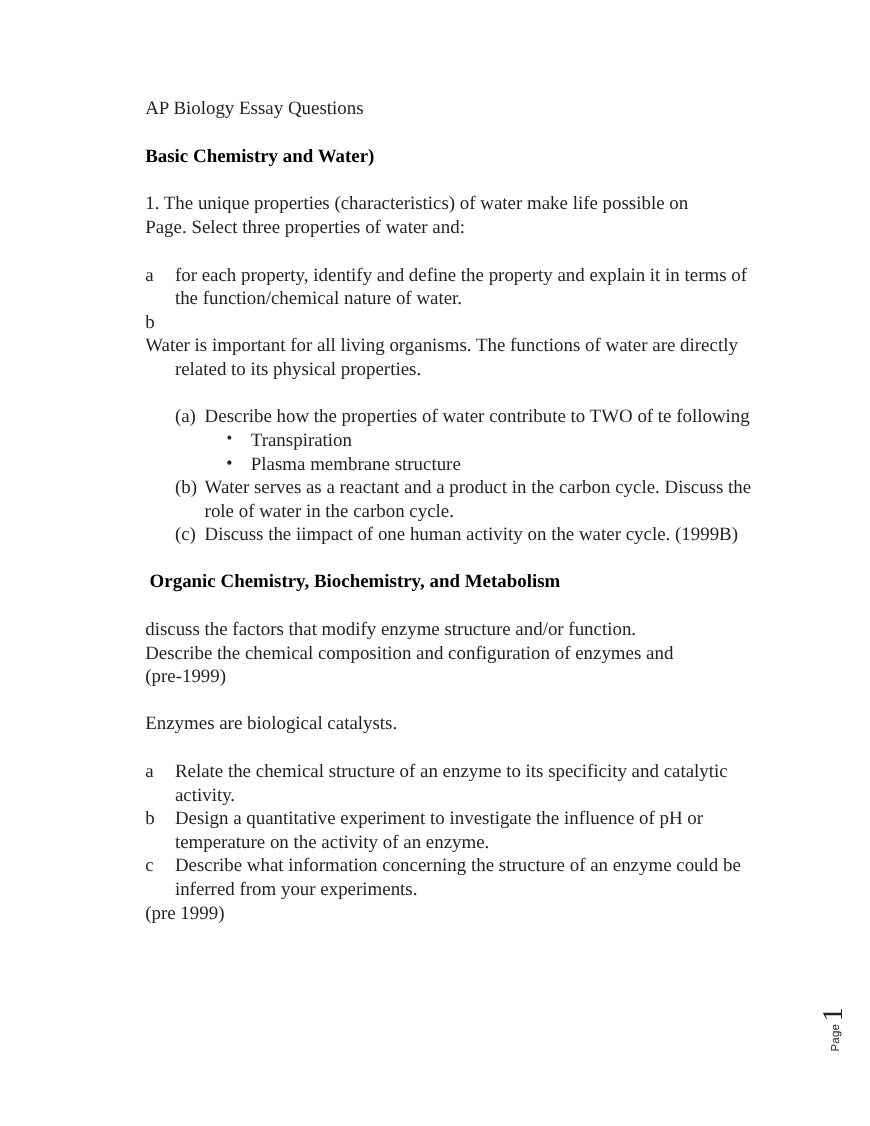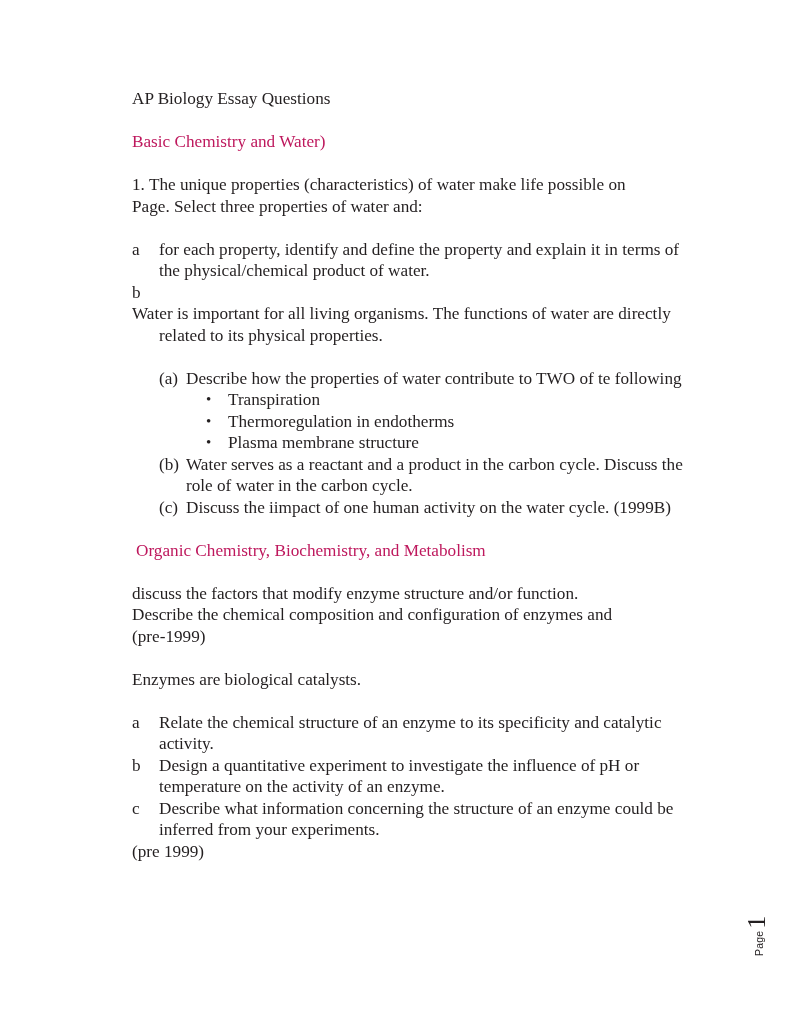--- a/index.html
+++ b/index.html
@@ -30,21 +30,22 @@
     color: #231f20;
     text-align: left;
   }
   .spacer-line {
     height: 21.5px;
   }
   .heading-red {
     font-size: 17.2px;
     line-height: 21.5px;
     margin: 0;
-    color: #be185d;
+    color: #000000;
+    font-weight: bold;
   }
   .heading-red.indent {
     padding-left: 4px;
   }
   
   .letter-list {
     margin: 0;
     padding: 0;
     list-style: none;
   }
@@ -152,21 +153,21 @@
     <div class="spacer-line"></div>
 
     <p class="para">1.  The unique properties  (characteristics) of water make life possible on</p>
     <p class="para">Page. Select three  properties of water and:</p>
 
     <div class="spacer-line"></div>
 
     <ul class="letter-list">
       <li class="letter-item">
         <span class="marker">a</span>
-        <span>for each property, identify  and define the property and explain it in terms of the physical/chemical product of water.</span>
+        <span>for each property, identify  and define the property and explain it in terms of the function/chemical nature of water.</span>
       </li>
       <li class="letter-item">
         <span class="marker">b</span>
       </li>
     </ul>
 
     <div class="spacer-line"></div>
 
     <p class="para hang">Water is important for all living organisms. The functions of water are directly related to its physical properties.</p>
 
@@ -179,21 +180,20 @@
       </li>
     </ul>
 
     <ul class="bullet-list">
       <li class="bullet-item">
         <span class="bullet-glyph">•</span>
         <span>Transpiration</span>
       </li>
       <li class="bullet-item">
         <span class="bullet-glyph">•</span>
-        <span>Thermoregulation in endotherms</span>
       </li>
       <li class="bullet-item">
         <span class="bullet-glyph">•</span>
         <span>Plasma membrane structure</span>
       </li>
     </ul>
 
     <ul class="paren-list">
       <li class="paren-item">
         <span class="marker">(b)</span>

